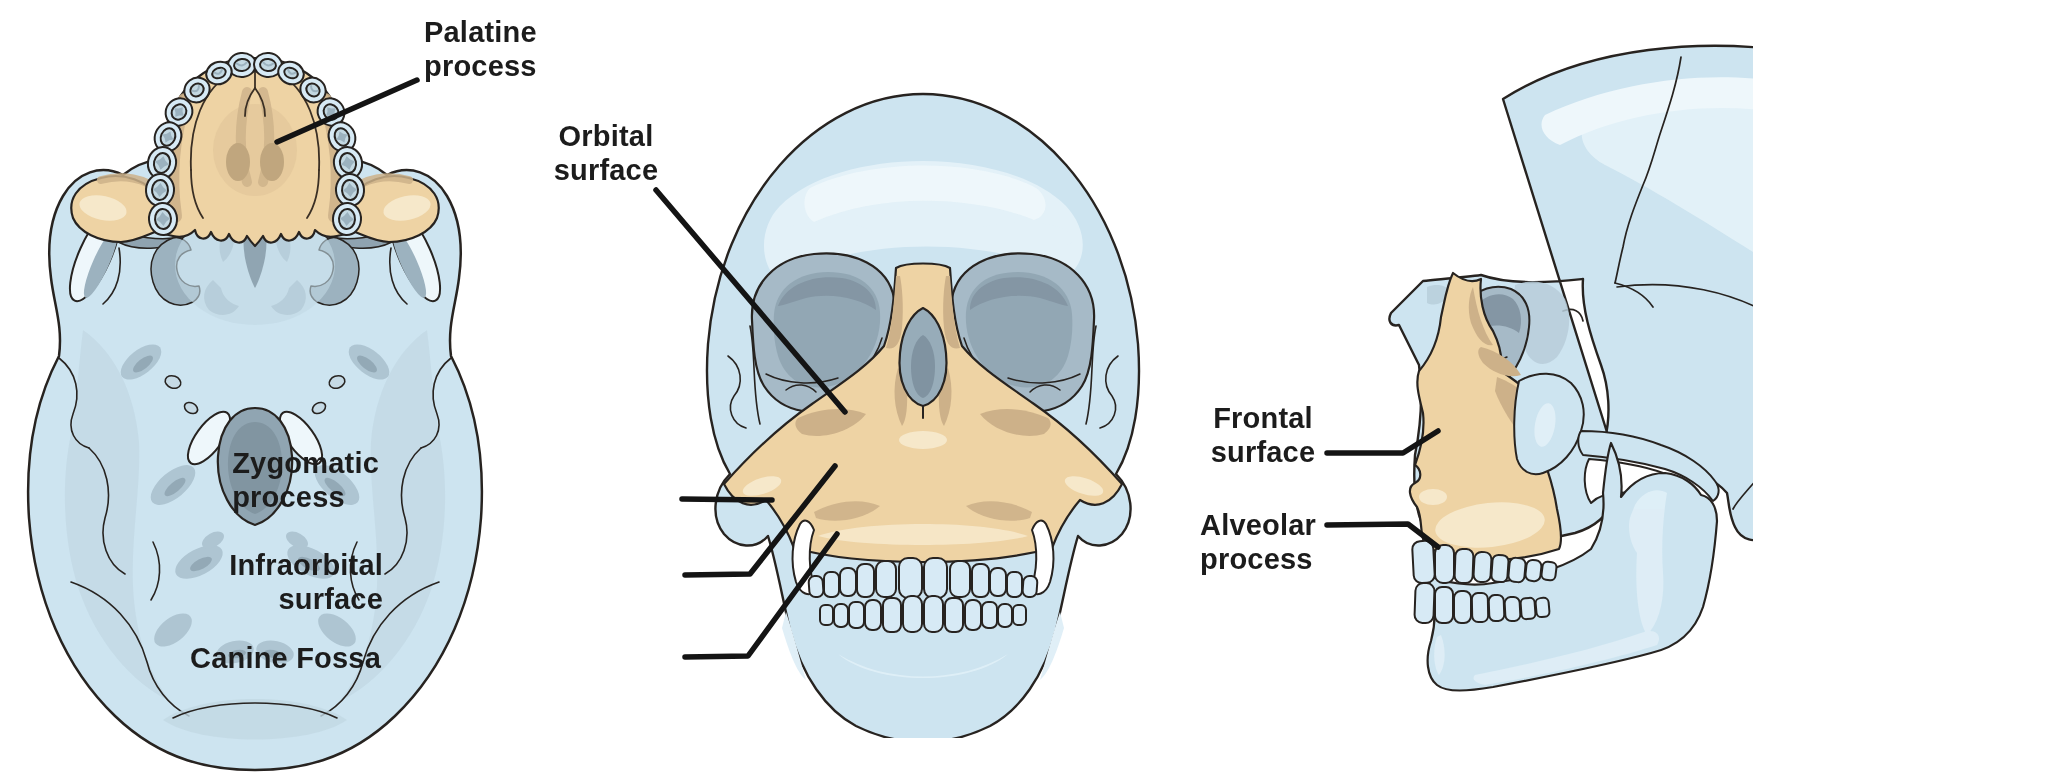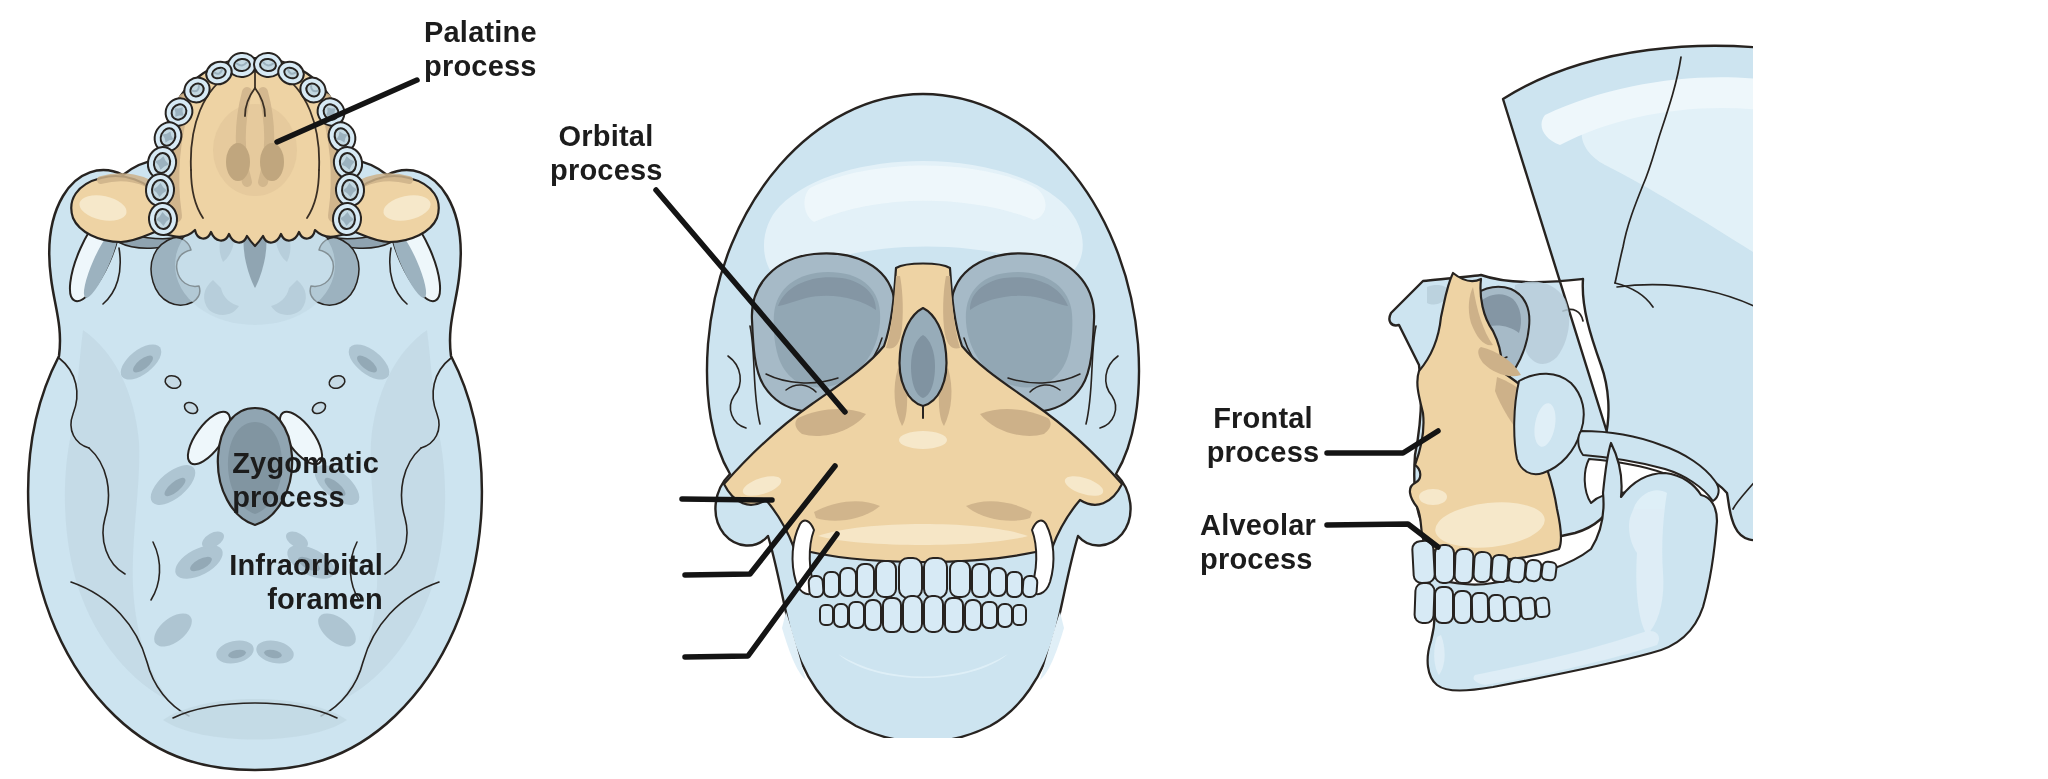--- a/index.html
+++ b/index.html
@@ -321,27 +321,28 @@
       <polyline points="685,657 748,656 837,534"></polyline>
       <polyline points="1327,453 1403,453 1438,431"></polyline>
       <polyline points="1327,525 1408,524 1438,547"></polyline>
     </g>
   </svg>
 
   <div class="anat-label" style="left:424px;top:15px;text-align:left">Palatine
 process</div>
 
   <div class="anat-label" style="left:550px;top:119px;width:112px;text-align:center">Orbital
-process</div>
+surface</div>
 
   <div class="anat-label" style="right:1374px;top:446px;text-align:left">Zygomatic
 process</div>
 
   <div class="anat-label" style="right:1370px;top:548px;text-align:right">Infraorbital
-foramen</div>
-
+surface</div>
+
+  <div class="anat-label" style="right:1372px;top:641px;text-align:right">Canine Fossa</div>
 
   <div class="anat-label" style="left:1204px;top:401px;width:118px;text-align:center">Frontal
-process</div>
+surface</div>
 
   <div class="anat-label" style="left:1200px;top:508px;width:126px;">Alveolar
 process</div>
 </div>
 
 </body></html>

